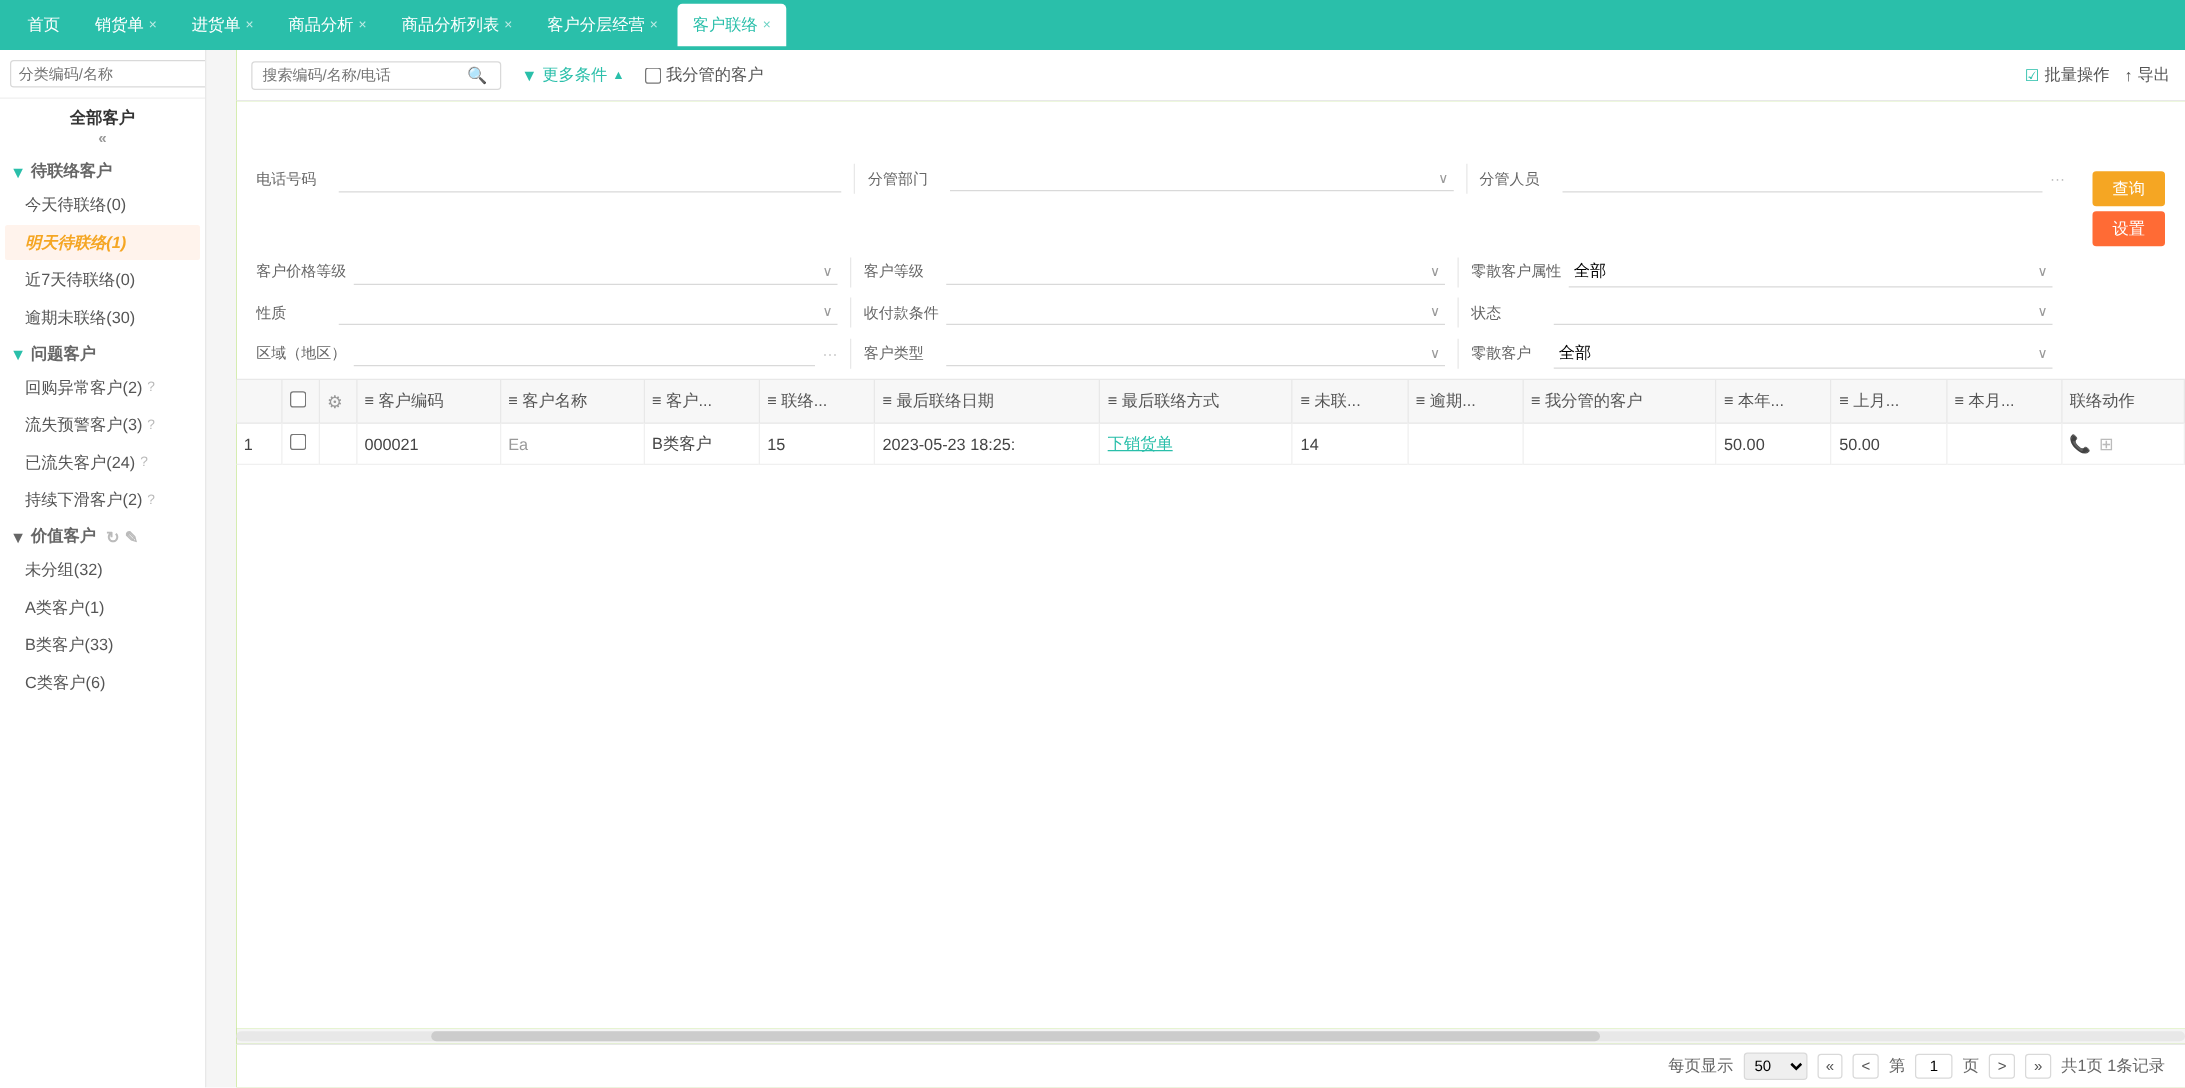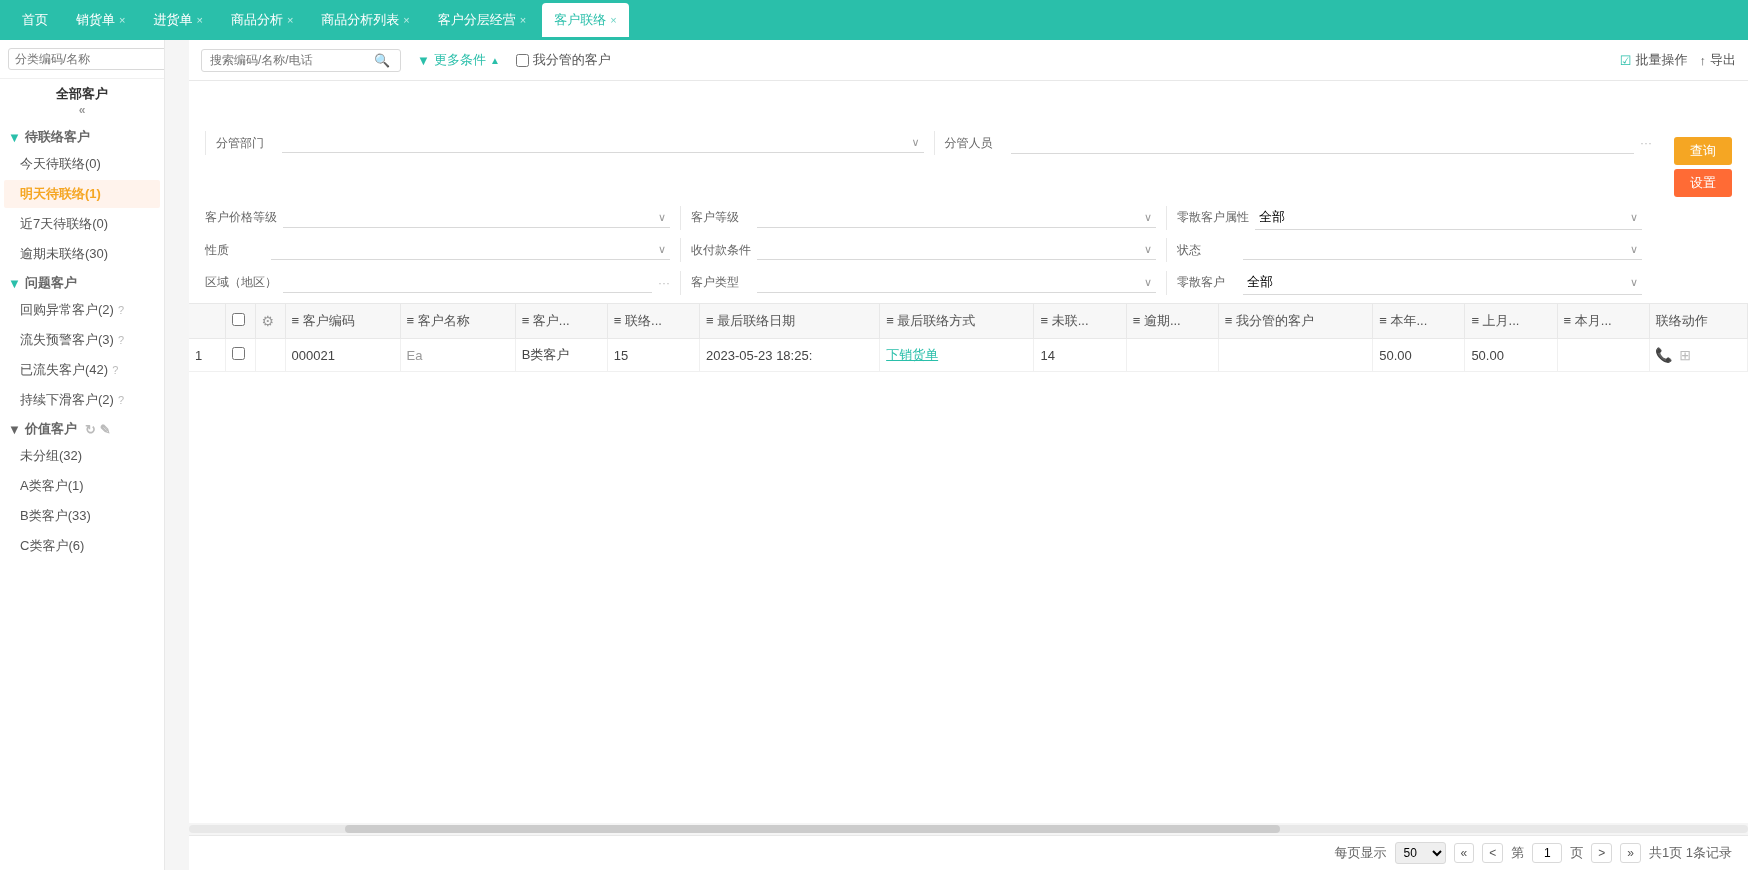--- a/index.html
+++ b/index.html
@@ -91,21 +91,21 @@
       padding: 5px 8px 5px 16px;
       color: #555;
       cursor: pointer;
       font-size: 12px;
       display: flex;
       align-items: center;
       gap: 4px;
       border-radius: 2px;
       margin: 1px 4px;
     }
-    .sidebar-item.active { background: #fff3ec; color: #f5a623; font-weight: bold; }
+    .sidebar-item.active { background: #fff3ec; color: #f5a623; font-weight: bold; font-style: italic; }
     .sidebar-item .help-icon { color: #bbb; font-size: 11px; }
 
     .sidebar-value-header {
       display: flex;
       align-items: center;
       padding: 5px 8px 3px 8px;
       color: #666;
       font-size: 12px;
       font-weight: bold;
       gap: 4px;
@@ -421,21 +421,21 @@
 
     <div class="sidebar-item">
       <span>回购异常客户(2)</span>
       <span class="help-icon">?</span>
     </div>
     <div class="sidebar-item">
       <span>流失预警客户(3)</span>
       <span class="help-icon">?</span>
     </div>
     <div class="sidebar-item">
-      <span>已流失客户(42)</span>
+      <span>已流失客户(24)</span>
       <span class="help-icon">?</span>
     </div>
     <div class="sidebar-item">
       <span>持续下滑客户(2)</span>
       <span class="help-icon">?</span>
     </div>
 
     <div class="sidebar-value-header">
       <span class="triangle">▼</span>
       <span>价值客户</span>
@@ -481,20 +481,24 @@
         <div class="export-btn">
           <span>↑</span>
           <span>导出</span>
         </div>
       </div>
     </div>
 
     <div class="filter-panel">
 
       <div class="filter-row">
+        <div class="filter-field">
+          <span class="filter-label">电话号码</span>
+          <input class="filter-input" type="text" value="" style="">
+        </div>
         <div class="filter-divider"></div>
         <div class="filter-field">
           <span class="filter-label">分管部门</span>
           <div class="filter-select">
             <span></span>
             <span class="chevron">∨</span>
           </div>
         </div>
         <div class="filter-divider"></div>
         <div class="filter-field">

